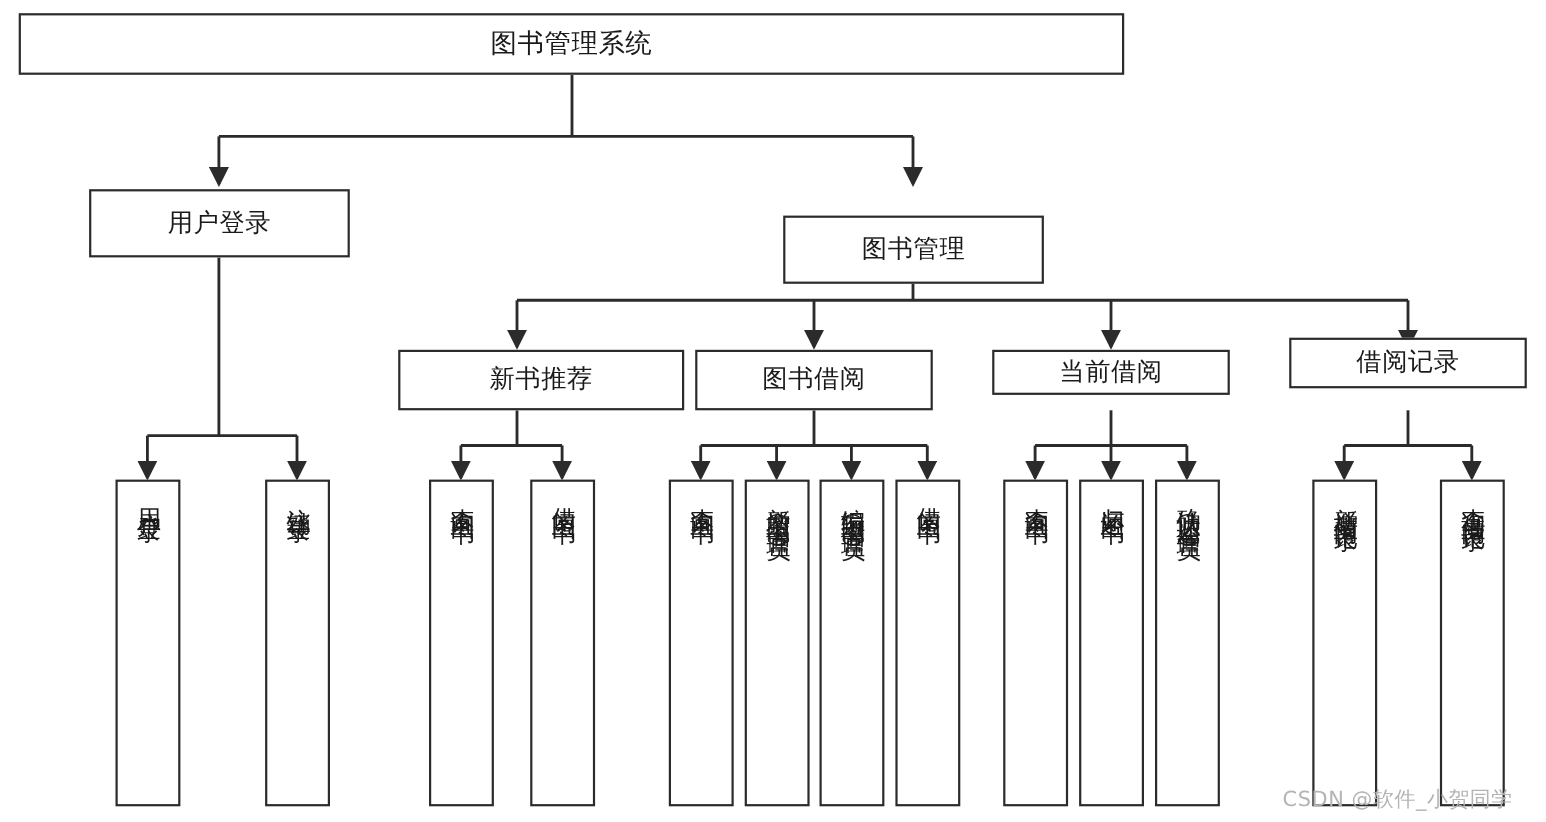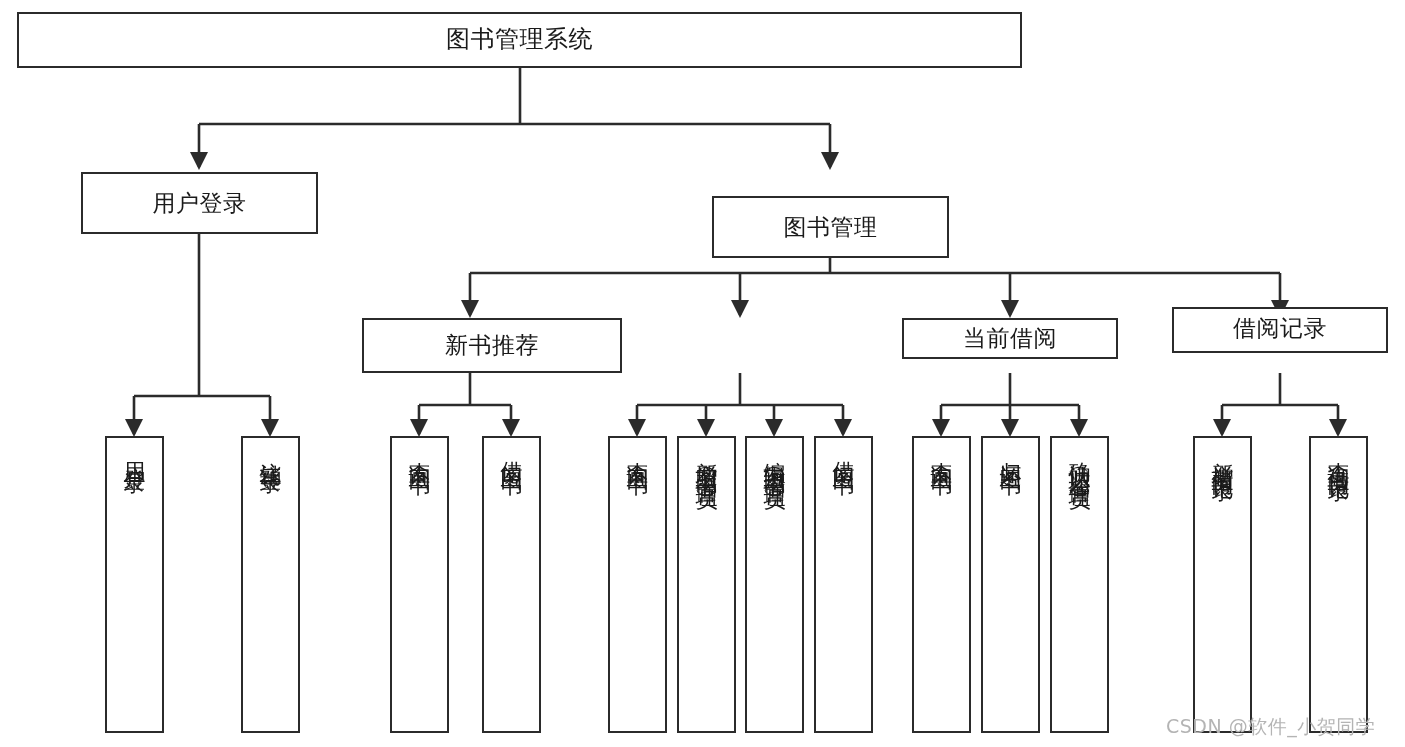--- a/index.html
+++ b/index.html
@@ -134,20 +134,23 @@
   </div>
 
   <div class="node-box node-h" style="left:712px; top:172px; width:237px; height:62px;margin-top:24px;">
     <span class="node-label">图书管理</span>
   </div>
 
   <div class="node-box node-h" style="left:362px; top:318px; width:260px; height:55px;">
     <span class="node-label">新书推荐</span>
   </div>
 
+  <div class="node-box node-h" style="left:632px; top:318px; width:216px; height:55px;">
+    <span class="node-label">图书借阅</span>
+  </div>
 
   <div class="node-box node-h" style="left:902px; top:318px; width:216px; height:41px;">
     <span class="node-label">当前借阅</span>
   </div>
 
   <div class="node-box node-h" style="left:1172px; top:307px; width:216px; height:46px;font-family:Liberation Mono, monospace;">
     <span class="node-label">借阅记录</span>
   </div>
 
   <div class="node-box node-v" style="left:105px; top:436px; width:59px; height:297px;">

